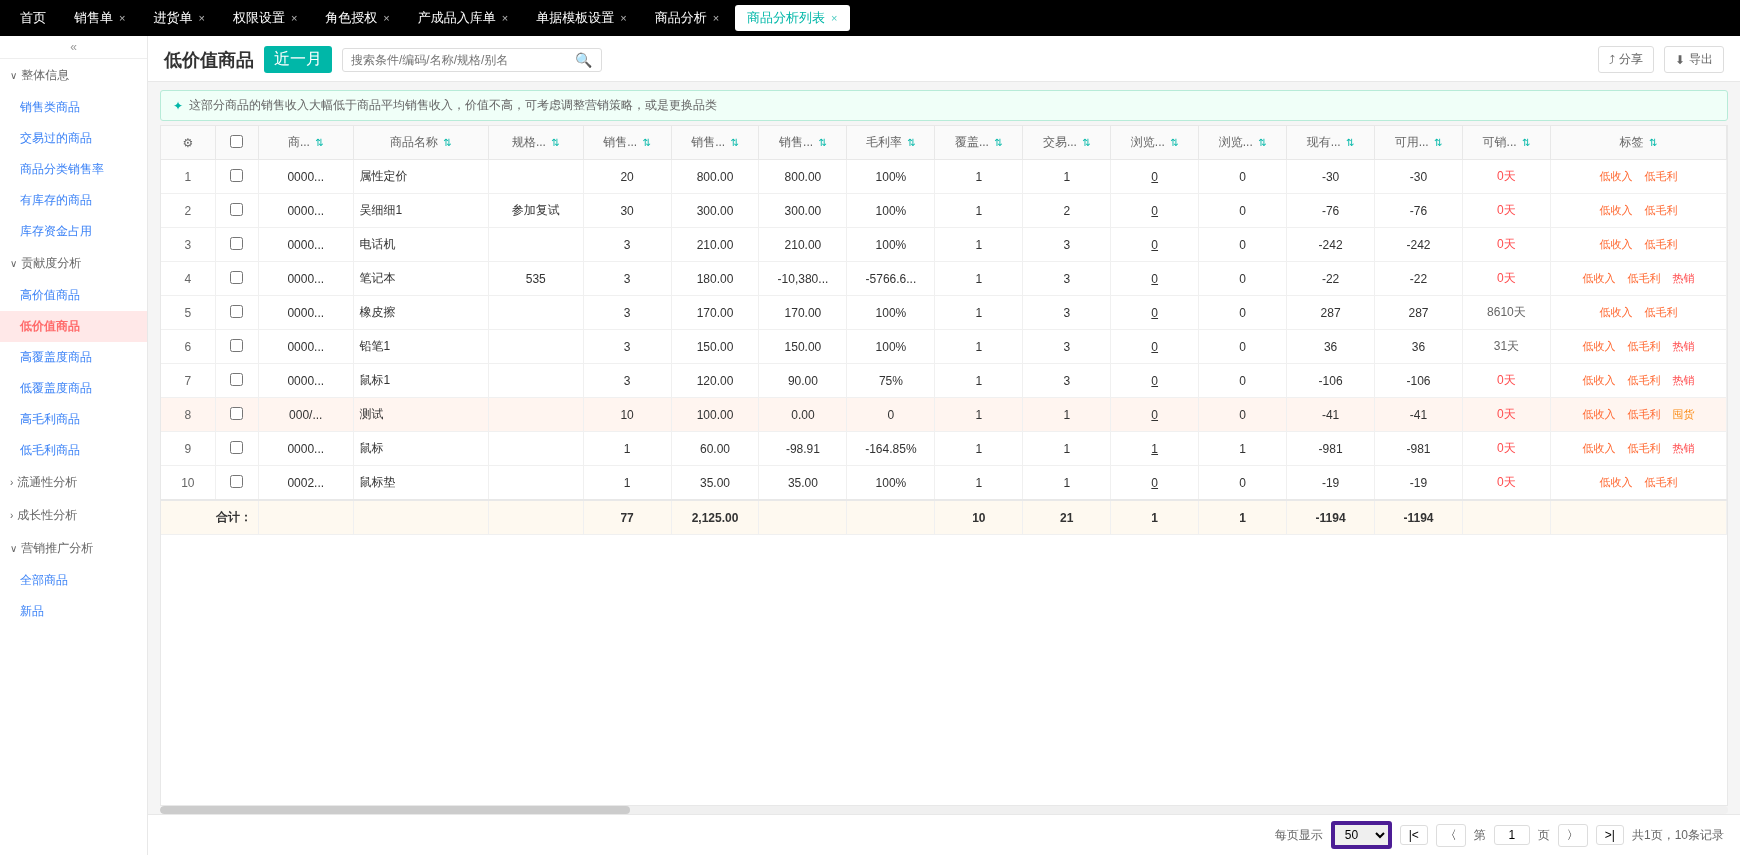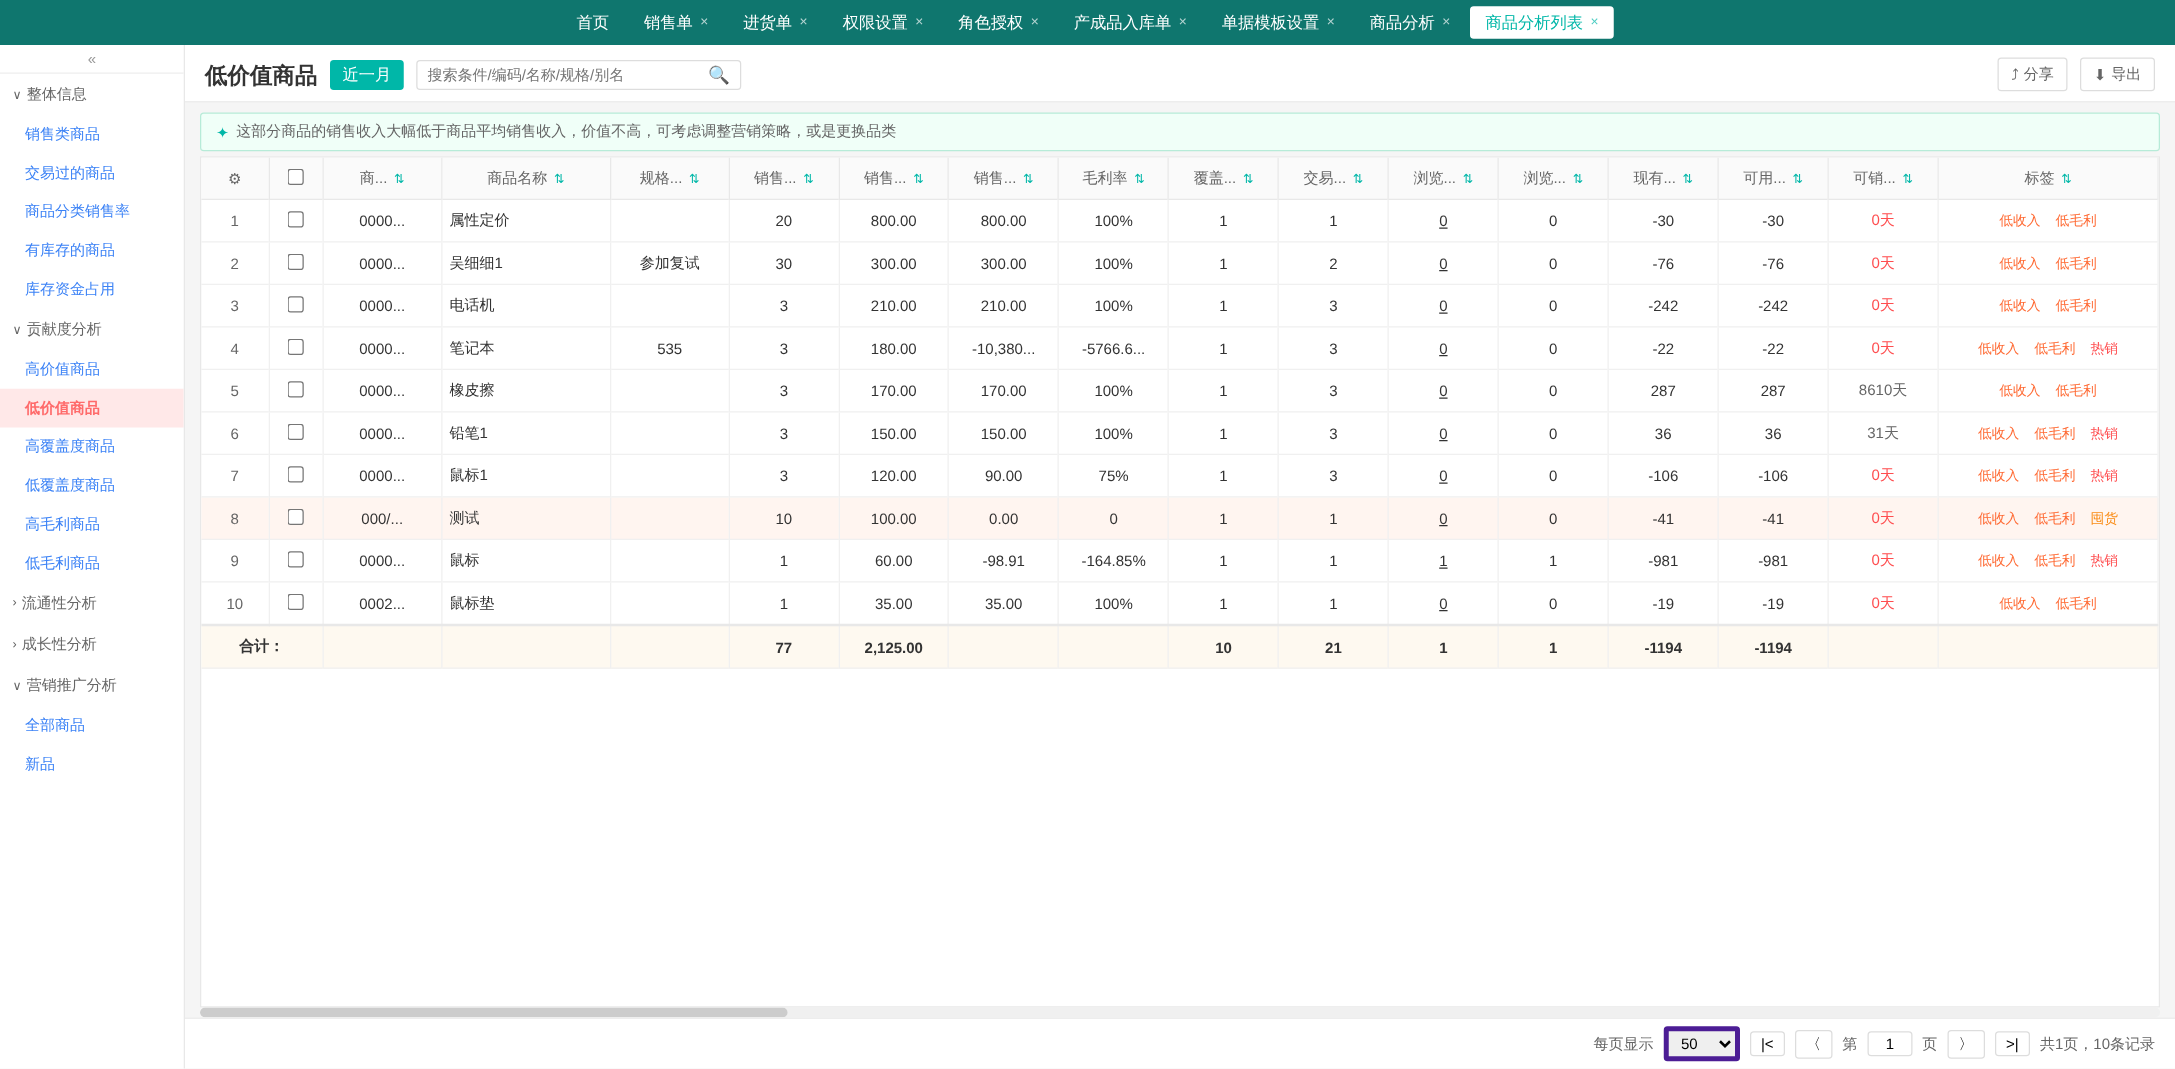--- a/index.html
+++ b/index.html
@@ -1,19 +1,19 @@
 <!DOCTYPE html>
 <html><head>
   <meta charset="utf-8">
   <style>
     * { margin: 0; padding: 0; box-sizing: border-box; }
     body { font-family: 'Microsoft YaHei', Arial, sans-serif; font-size: 12px; background: #f5f5f5; color: #333; width: 1740px; min-height: 855px; overflow-x: hidden; }
 
     
-    .top-nav { display: flex; align-items: center; background: #0f766e; height: 36px; padding: 0 8px; gap: 4px; justify-content: center; }
+    .top-nav { display: flex; align-items: center; background: #000000; height: 36px; padding: 0 8px; gap: 4px; }
     .nav-item { color: #fff; padding: 4px 12px; cursor: pointer; font-size: 13px; white-space: nowrap; border-radius: 3px; display: flex; align-items: center; gap: 4px; }
     .nav-item.active { background: #fff; color: #00b7a8; }
     .nav-item .close-x { font-size: 11px; opacity: 0.7; margin-left: 2px; }
     .nav-home { color: #fff; font-size: 13px; padding: 4px 12px; cursor: pointer; }
 
     
     .main-layout { display: flex; height: calc(855px - 36px); }
 
     
     .sidebar { width: 148px; background: #fff; border-right: 1px solid #e8e8e8; overflow-y: auto; flex-shrink: 0; }
@@ -22,21 +22,21 @@
     .sidebar-item { padding: 7px 10px 7px 20px; color: #3b82f6; cursor: pointer; font-size: 12px; }
     .sidebar-item.active { background: #ffe8e8; color: #ff6b6b; font-weight: bold; }
     .sidebar-collapse-btn { display: flex; align-items: center; justify-content: center; padding: 4px; color: #999; cursor: pointer; border-bottom: 1px solid #eee; }
 
     
     .content { flex: 1; display: flex; flex-direction: column; overflow: hidden; background: #f5f5f5; }
 
     
     .page-header { display: flex; align-items: center; padding: 10px 16px 8px; background: #fff; border-bottom: 1px solid #e8e8e8; gap: 10px; }
     .page-title { font-size: 18px; font-weight: bold; color: #333; }
-    .filter-btn { background: #00b7a8; color: #fff; border: none; border-radius: 3px; padding: 3px 10px; font-size: 13px; cursor: pointer; }
+    .filter-btn { background: #00b7a8; color: #fff; border: none; border-radius: 3px; padding: 3px 10px; font-size: 16px; cursor: pointer; }
     .search-box { display: flex; align-items: center; border: 1px solid #ddd; border-radius: 3px; padding: 3px 8px; flex: 0 0 260px; gap: 4px; }
     .search-box input { border: none; outline: none; font-size: 12px; color: #999; width: 100%; }
     .search-icon { color: #00b7a8; font-size: 14px; }
     .header-right { margin-left: auto; display: flex; gap: 10px; align-items: center; }
     .action-btn { display: flex; align-items: center; gap: 4px; color: #666; cursor: pointer; font-size: 12px; border: 1px solid #ddd; border-radius: 3px; padding: 4px 10px; background: #fff; }
 
     
     .info-bar { background: #f0fff8; border: 1px solid #b7ebd8; margin: 8px 12px 4px; border-radius: 3px; padding: 6px 12px; color: #666; font-size: 12px; display: flex; align-items: center; gap: 6px; }
     .info-icon { color: #00b7a8; }
 
@@ -444,21 +444,21 @@
     <td>1</td>
     <td>1</td>
     <td><span class="underline-link">0</span></td>
     <td>0</td>
     <td>-19</td>
     <td>-19</td>
     <td><span style="color:#ff4d4f">0天</span></td>
     <td><span class="tag" style="color:#ff6b35;border-color:#ff6b35">低收入</span><span class="tag" style="color:#ff6b35;border-color:#ff6b35">低毛利</span></td>
   </tr>
             <tr class="footer-row">
-  <td colspan="2" style="text-align:center;font-weight:bold">合计：</td>
+  <td colspan="2" style="text-align:right;font-weight:bold">合计：</td>
   <td></td>
   <td></td>
   <td></td>
   <td>77</td>
   <td>2,125.00</td>
   <td></td>
   <td></td>
   <td>10</td>
   <td>21</td>
   <td>1</td>

